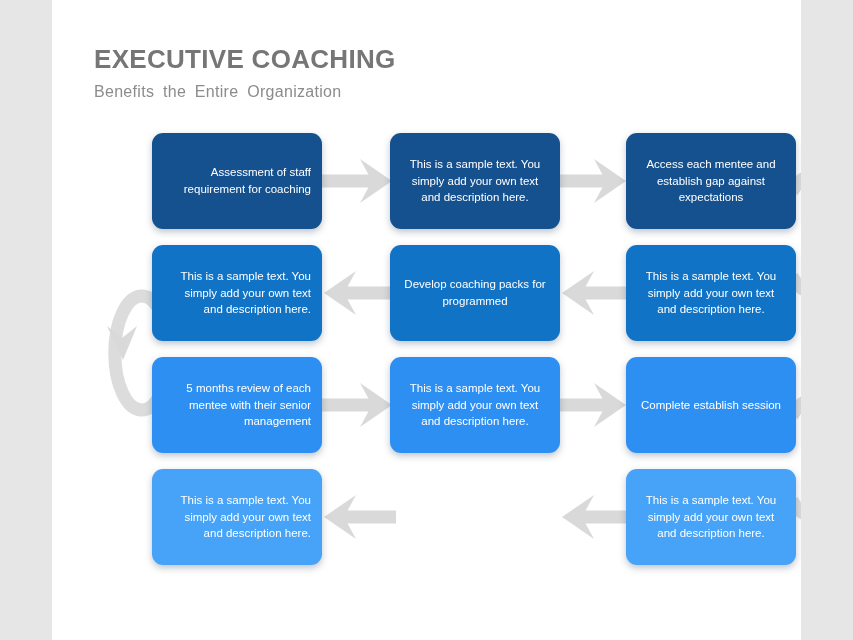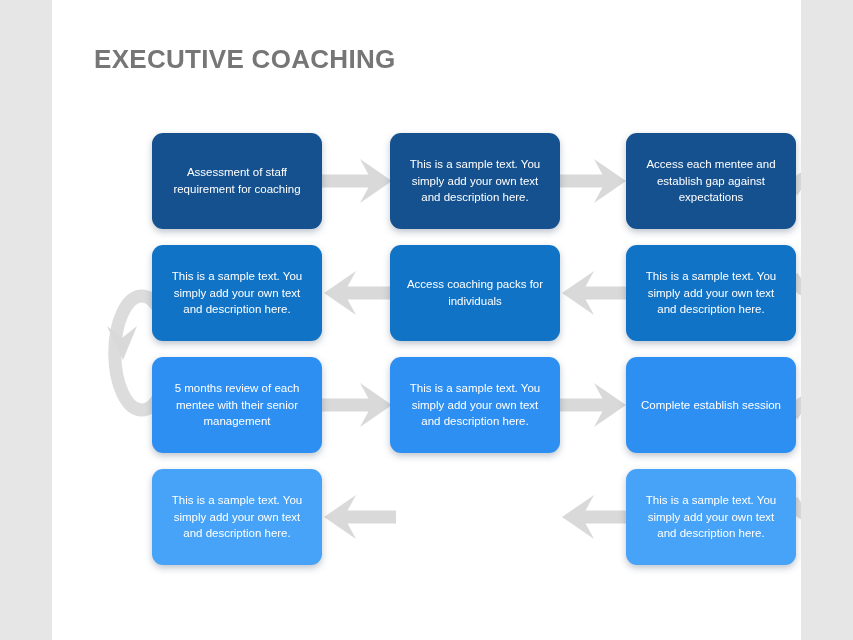--- a/index.html
+++ b/index.html
@@ -43,29 +43,30 @@
     color:var(--box_text);
     font-size:11.5px;line-height:1.45;
     padding:6px 11px;box-sizing:border-box;
     box-shadow:0 3px 7px rgba(40,60,90,0.30);
     cursor:pointer;
   }
   .r1{background:var(--row1);}
   .r2{background:var(--row2);}
   .r3{background:var(--row3);}
   .r4{background:var(--row4);}
-  .c1{left:100px;} .c2{left:338px;} .c3{left:574px;}
+  .c1{left:100px;text-align:right;} .c2{left:338px;} .c3{left:574px;}
   .y1{top:133px;} .y2{top:245px;} .y3{top:357px;} .y4{top:469px;}
 </style>
 </head>
 <body>
 
 <div class="slide">
 
   <h1 class="slide-title">EXECUTIVE COACHING</h1>
+  <h2 class="slide-subtitle">Benefits the Entire Organization</h2>
 
   <svg class="connector-layer" width="853" height="640" viewBox="0 0 853 640">
 
     <g>
       <rect x="262" y="174.5" width="62" height="13" style="fill:var(--arrow)"></rect>
       <path d="M308,159 L340,181 L308,203 L320,181 Z" style="fill:var(--arrow)"></path>
     </g>
     <g>
       <rect x="500" y="174.5" width="58" height="13" style="fill:var(--arrow)"></rect>
       <path d="M542,159 L574,181 L542,203 L554,181 Z" style="fill:var(--arrow)"></path>
@@ -121,21 +122,21 @@
     <span>This is a sample text. You simply add your own text and description here.</span>
   </div>
   <div class="box r1 c3 y1">
     <span>Access each mentee and establish gap against expectations</span>
   </div>
 
   <div class="box r2 c1 y2">
     <span>This is a sample text. You simply add your own text and description here.</span>
   </div>
   <div class="box r2 c2 y2">
-    <span>Access coaching packs for individuals</span>
+    <span>Develop coaching packs for programmed</span>
   </div>
   <div class="box r2 c3 y2">
     <span>This is a sample text. You simply add your own text and description here.</span>
   </div>
 
   <div class="box r3 c1 y3">
     <span>5 months review of each mentee with their senior management</span>
   </div>
   <div class="box r3 c2 y3">
     <span>This is a sample text. You simply add your own text and description here.</span>

